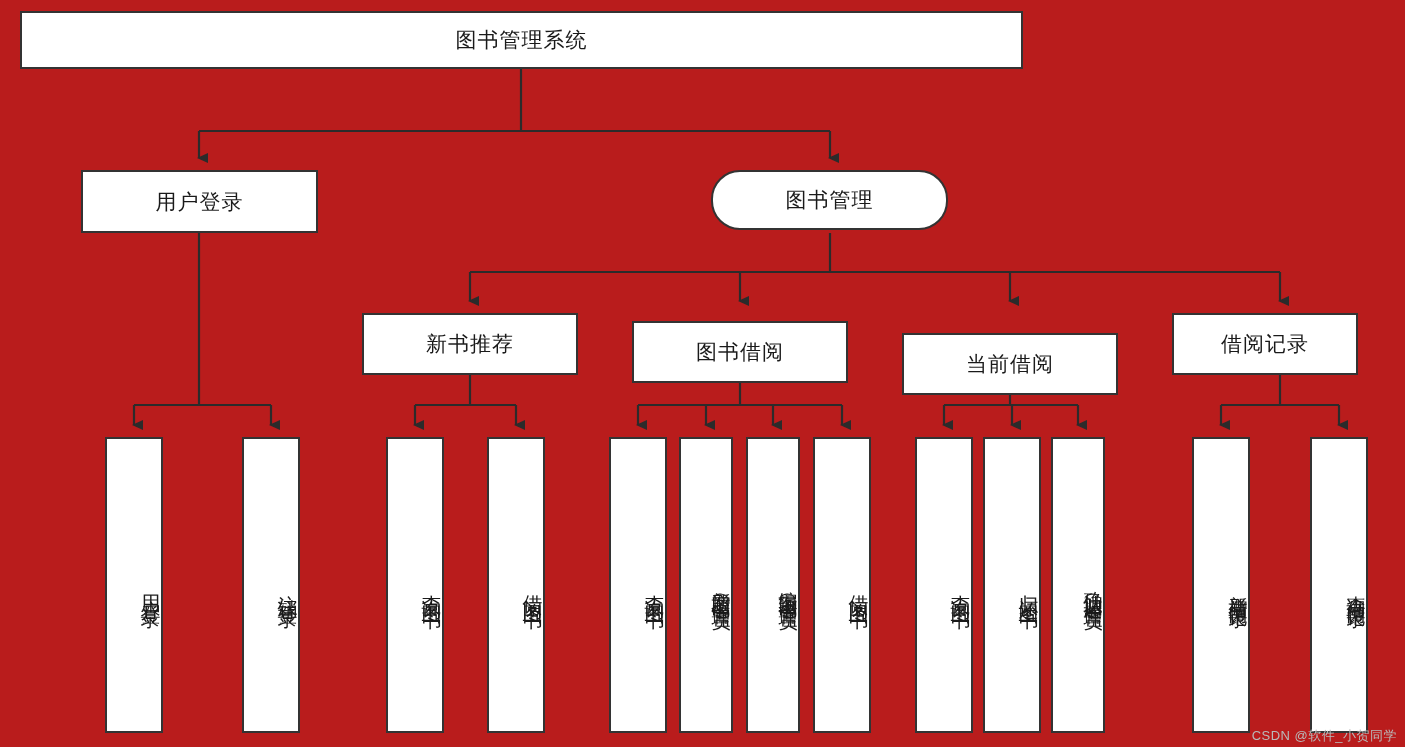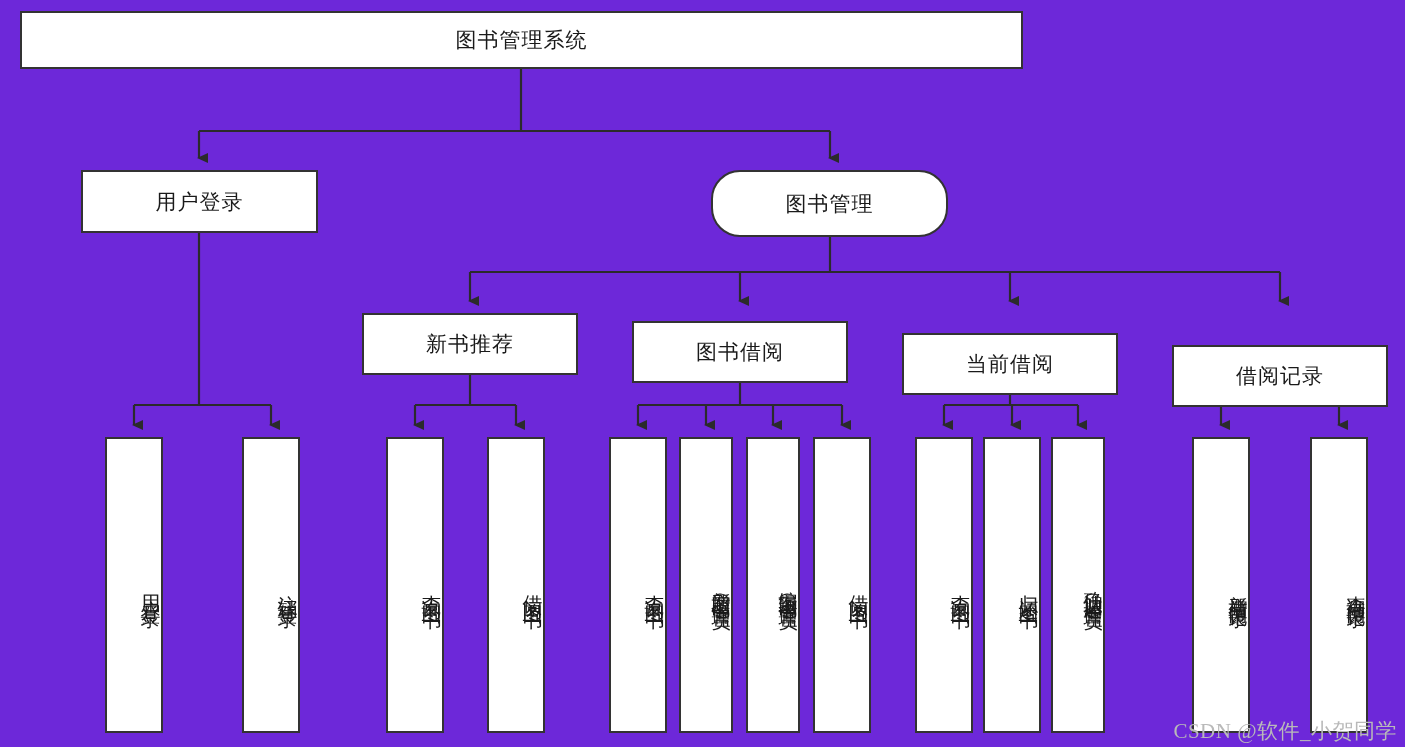--- a/index.html
+++ b/index.html
@@ -7,21 +7,21 @@
     padding: 0;
     background: #ffffff;
   }
   body {
     font-family: "Liberation Sans", "DejaVu Sans", sans-serif;
   }
   #canvas {
     position: relative;
     width: 1405px;
     height: 747px;
-    background: #6d28d9;
+    background: #b91c1c;
     overflow: hidden;
   }
   .node {
     position: absolute;
     box-sizing: border-box;
     border: 2px solid #333333;
     background: #ffffff;
     display: flex;
     align-items: center;
     justify-content: center;
@@ -60,25 +60,24 @@
     stroke-width: 2.2;
     fill: none;
   }
   .arrowhead {
     fill: #2b2b2b;
   }
   .watermark {
     position: absolute;
     right: 8px;
     bottom: 2px;
-    font-size: 21px;
+    font-size: 13px;
     color: #b9b9b9;
     letter-spacing: 0.5px;
     white-space: nowrap;
-    font-family: Liberation Serif, serif;
   }
 </style>
 </head>
 <body>
 
 <div id="canvas">
 
   <svg class="links" viewBox="0 0 1405 747">
     <defs>
       <marker id="arrow" markerWidth="12" markerHeight="12" refX="5" refY="9" orient="auto" markerUnits="userSpaceOnUse">
@@ -127,34 +126,34 @@
     <path class="edge" d="M1339,405 L1339,425" marker-end="url(#arrow)"></path>
   </svg>
 
   <div class="node horiz" style="left:20px; top:11px; width:1003px; height:58px;">
     <span>图书管理系统</span>
   </div>
 
   <div class="node horiz" style="left:81px; top:170px; width:237px; height:63px;">
     <span>用户登录</span>
   </div>
-  <div class="node horiz" style="left:711px; top:170px; width:237px; height:67px;border-radius:29px;">
+  <div class="node horiz" style="left:711px; top:170px; width:237px; height:60px;border-radius:29px;">
     <span>图书管理</span>
   </div>
 
   <div class="node horiz" style="left:362px; top:313px; width:216px; height:62px;">
     <span>新书推荐</span>
   </div>
   <div class="node horiz" style="left:632px; top:313px; width:216px; height:62px;margin-top:8px;">
     <span>图书借阅</span>
   </div>
   <div class="node horiz" style="left:902px; top:313px; width:216px; height:62px;margin-top:20px;">
     <span>当前借阅</span>
   </div>
-  <div class="node horiz" style="left:1172px; top:313px; width:216px; height:62px;margin-top:32px;">
+  <div class="node horiz" style="left:1172px; top:313px; width:186px; height:62px;">
     <span>借阅记录</span>
   </div>
 
   <div class="node vert" style="left:105px; top:437px; width:58px; height:296px;">
     <span>用户登录</span>
   </div>
   <div class="node vert" style="left:242px; top:437px; width:58px; height:296px;">
     <span>注销登录</span>
   </div>
   <div class="node vert" style="left:386px; top:437px; width:58px; height:296px;">

